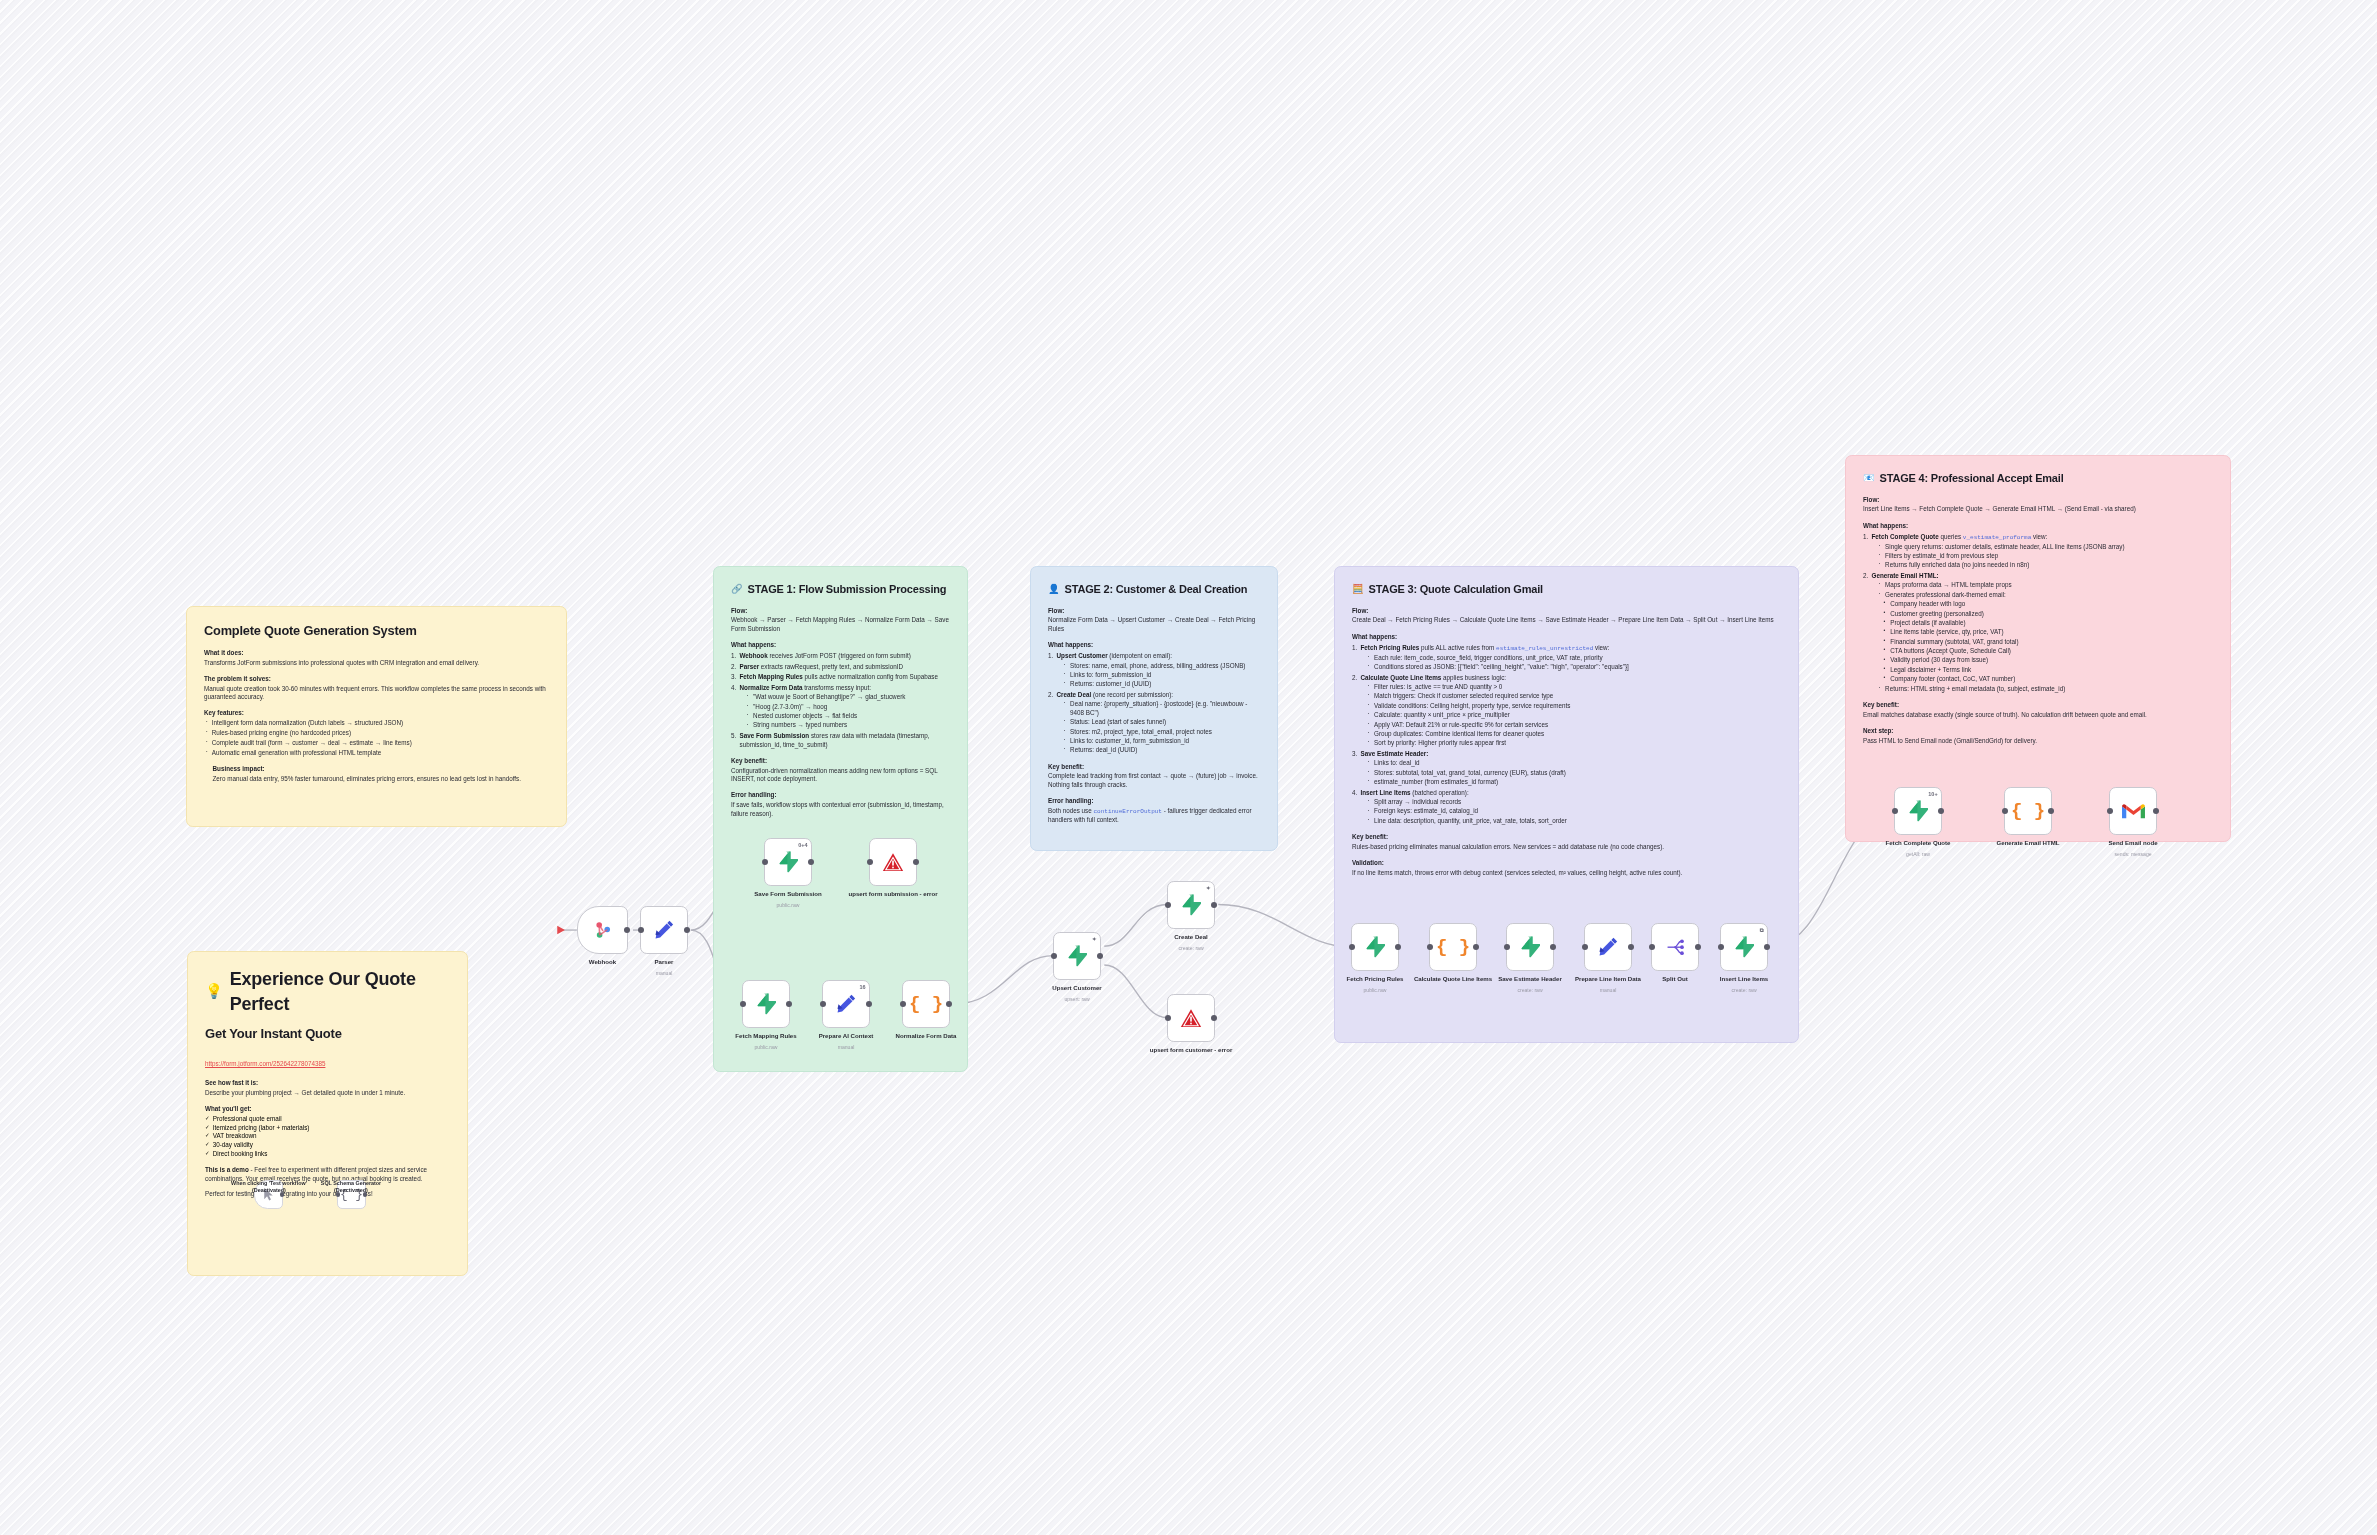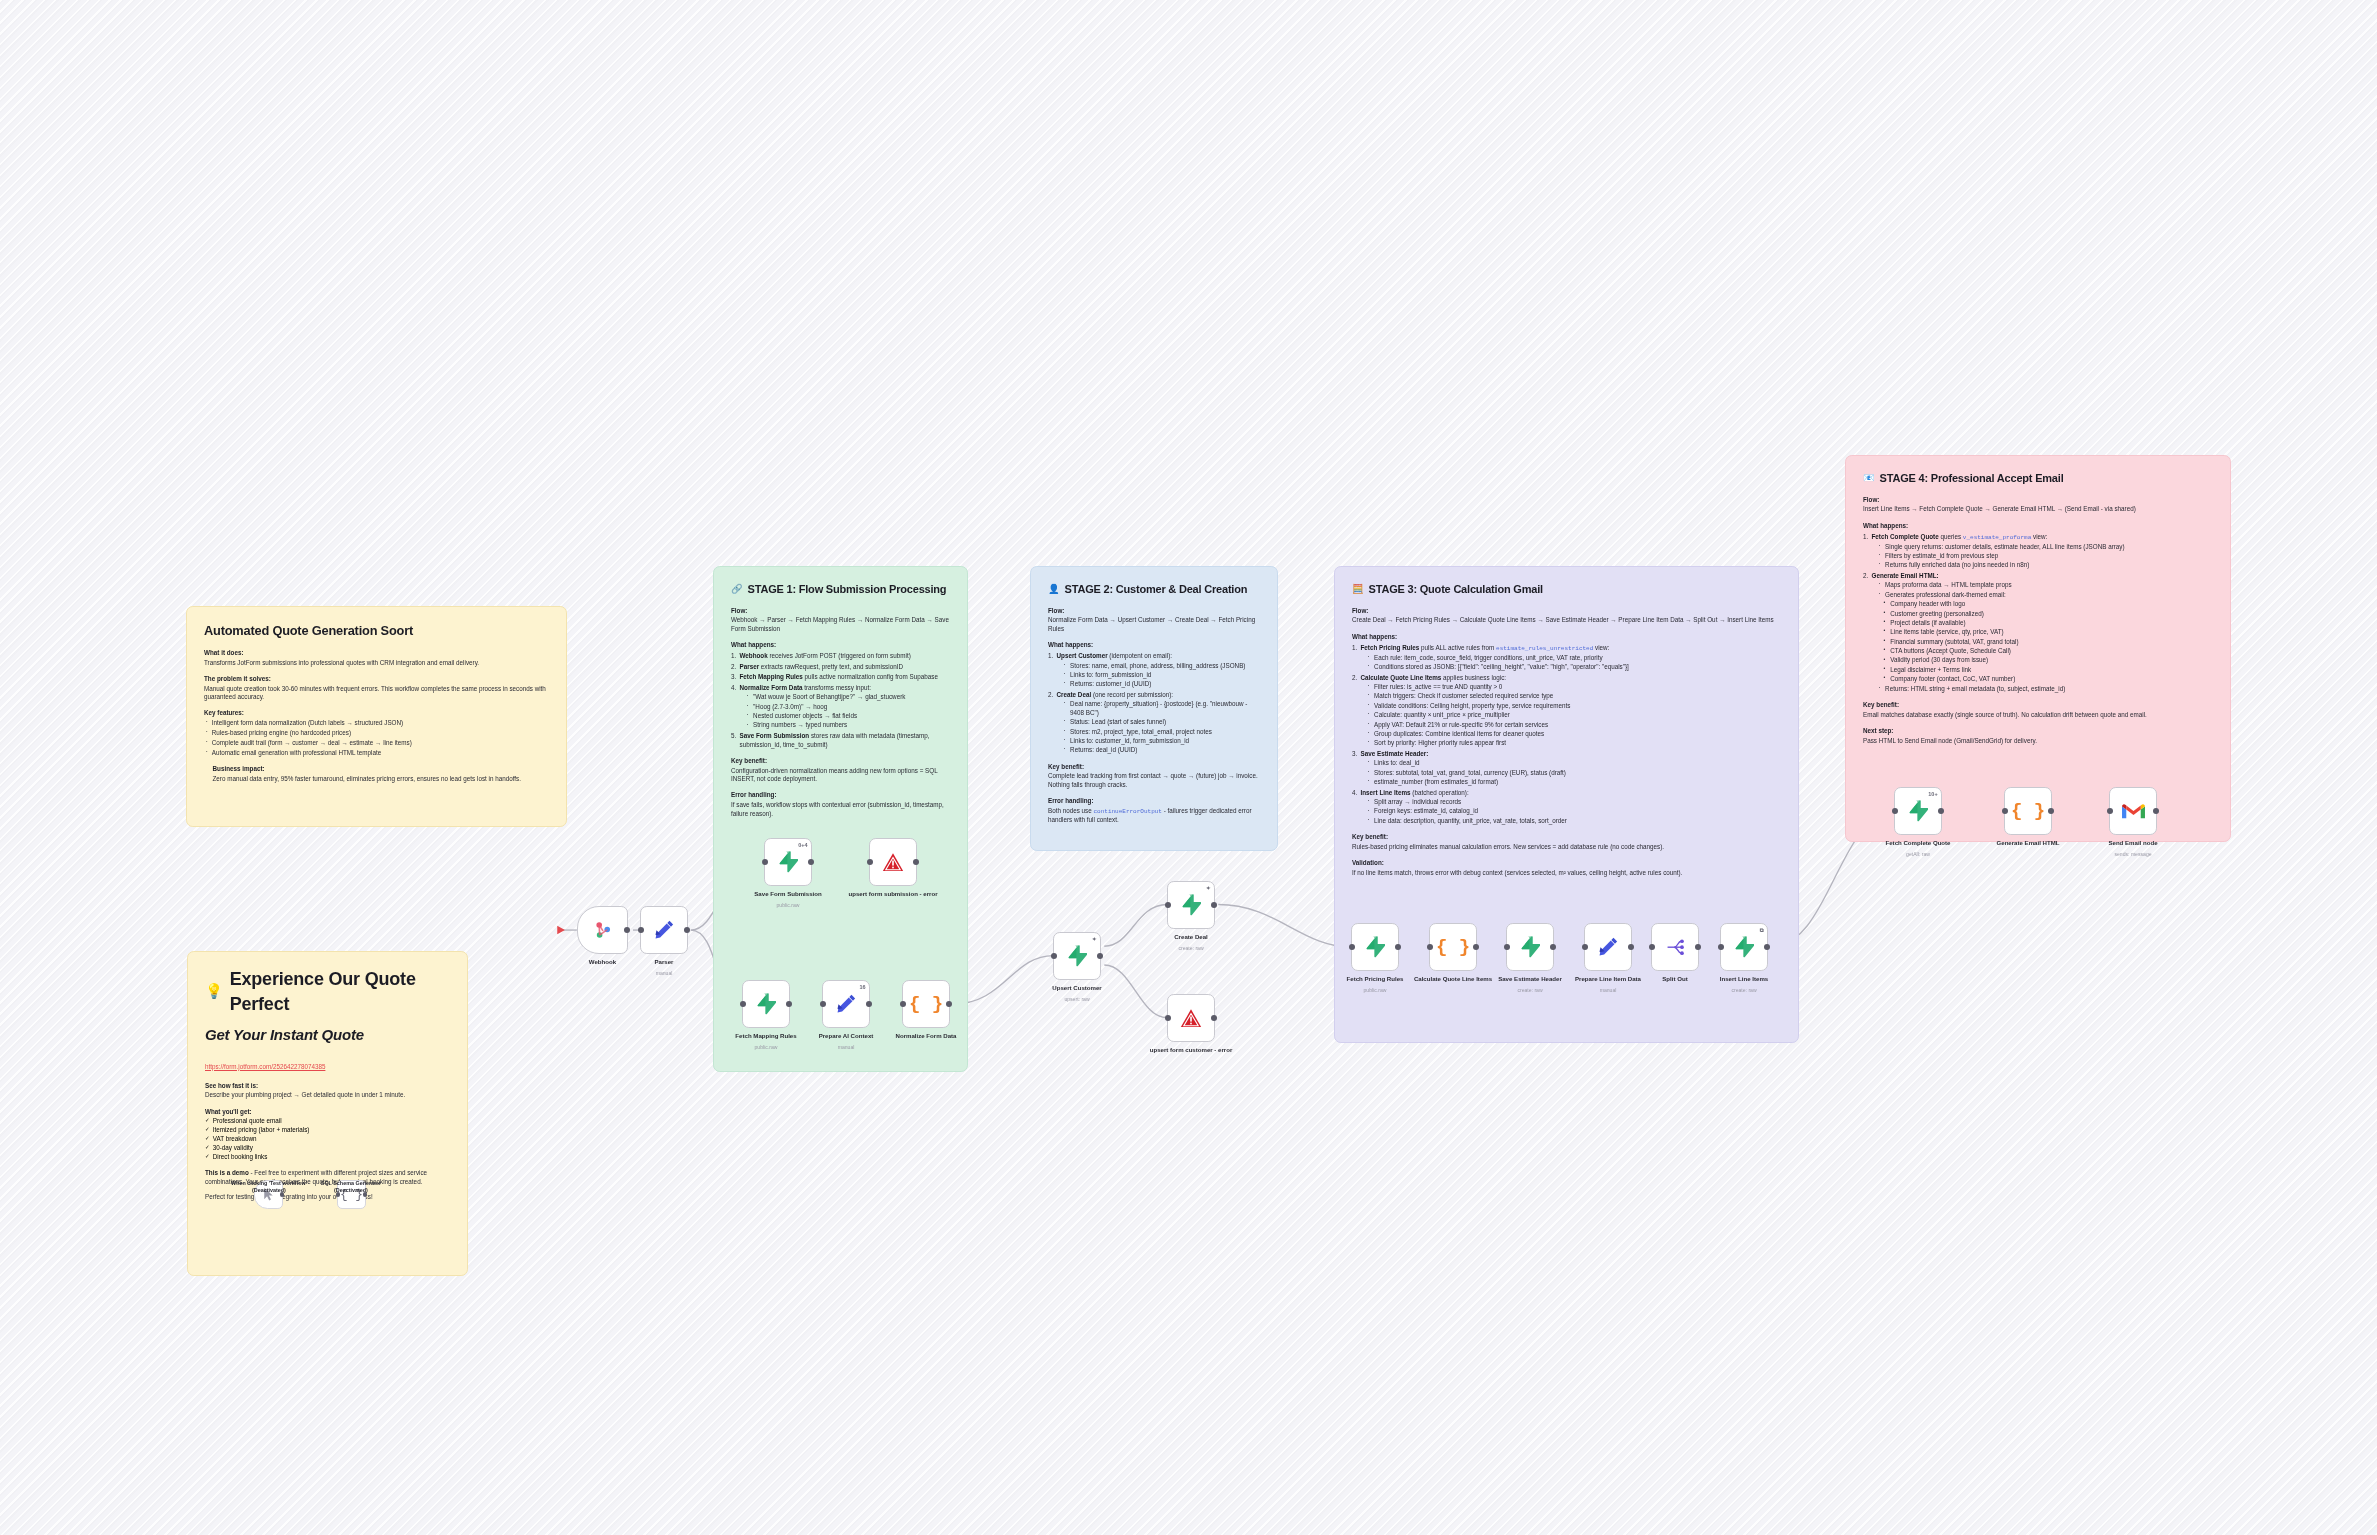--- a/index.html
+++ b/index.html
@@ -162,42 +162,42 @@
       <path d="M660 1093 L678 1093"></path>
     </g>
     <path d="M655 1088 l0 10 l9 -5 z" fill="#e5484d"></path>
     <path d="M288 1393 l0 9 l8 -4.5 z" fill="#e5484d"></path>
     <g stroke="#b4b4be" stroke-width="1.4" fill="none">
       <path d="M337 1397 L385 1397"></path>
     </g>
   </svg>
 
   <div class="sticky yellow" style="left:186px; top:606px; width:381px; height:221px;">
-    <div class="st-title big">Automated Quote Generation Soort</div>
+    <div class="st-title big">Complete Quote Generation System</div>
     <div class="st-h first">What it does:</div>
     <div class="st-p">Transforms JotForm submissions into professional quotes with CRM integration and email delivery.</div>
     <div class="st-h">The problem it solves:</div>
     <div class="st-p">Manual quote creation took 30-60 minutes with frequent errors. This workflow completes the same process in seconds with guaranteed accuracy.</div>
     <div class="st-h">Key features:</div>
     <ul class="st-list">
       <li>Intelligent form data normalization (Dutch labels → structured JSON)</li>
       <li>Rules-based pricing engine (no hardcoded prices)</li>
       <li>Complete audit trail (form → customer → deal → estimate → line items)</li>
       <li>Automatic email generation with professional HTML template</li>
     </ul>
     <div class="st-h indent">Business impact:</div>
     <div class="st-p indent">Zero manual data entry, 95% faster turnaround, eliminates pricing errors, ensures no lead gets lost in handoffs.</div>
   </div>
 
   <div class="sticky yellow" style="left:187px; top:951px; width:281px; height:325px;">
     <div class="st-title huge">
       <span style="font-size:14.5px;">💡</span>
       <span>Experience Our Quote Perfect</span>
     </div>
-    <div class="st-title" style="font-size:15px; margin-bottom:10px;font-style:italic;">Get Your Instant Quote</div>
+    <div class="st-title" style="font-size:13px; margin-bottom:10px;">Get Your Instant Quote</div>
     <a class="lnk" href="#">https://form.jotform.com/252642278074385</a>
     <div class="st-h">See how fast it is:</div>
     <div class="st-p">Describe your plumbing project → Get detailed quote in under 1 minute.</div>
     <div class="st-h">What you'll get:</div>
     <ul class="st-check">
       <li>Professional quote email</li>
       <li>Itemized pricing (labor + materials)</li>
       <li>VAT breakdown</li>
       <li>30-day validity</li>
       <li>Direct booking links</li>

